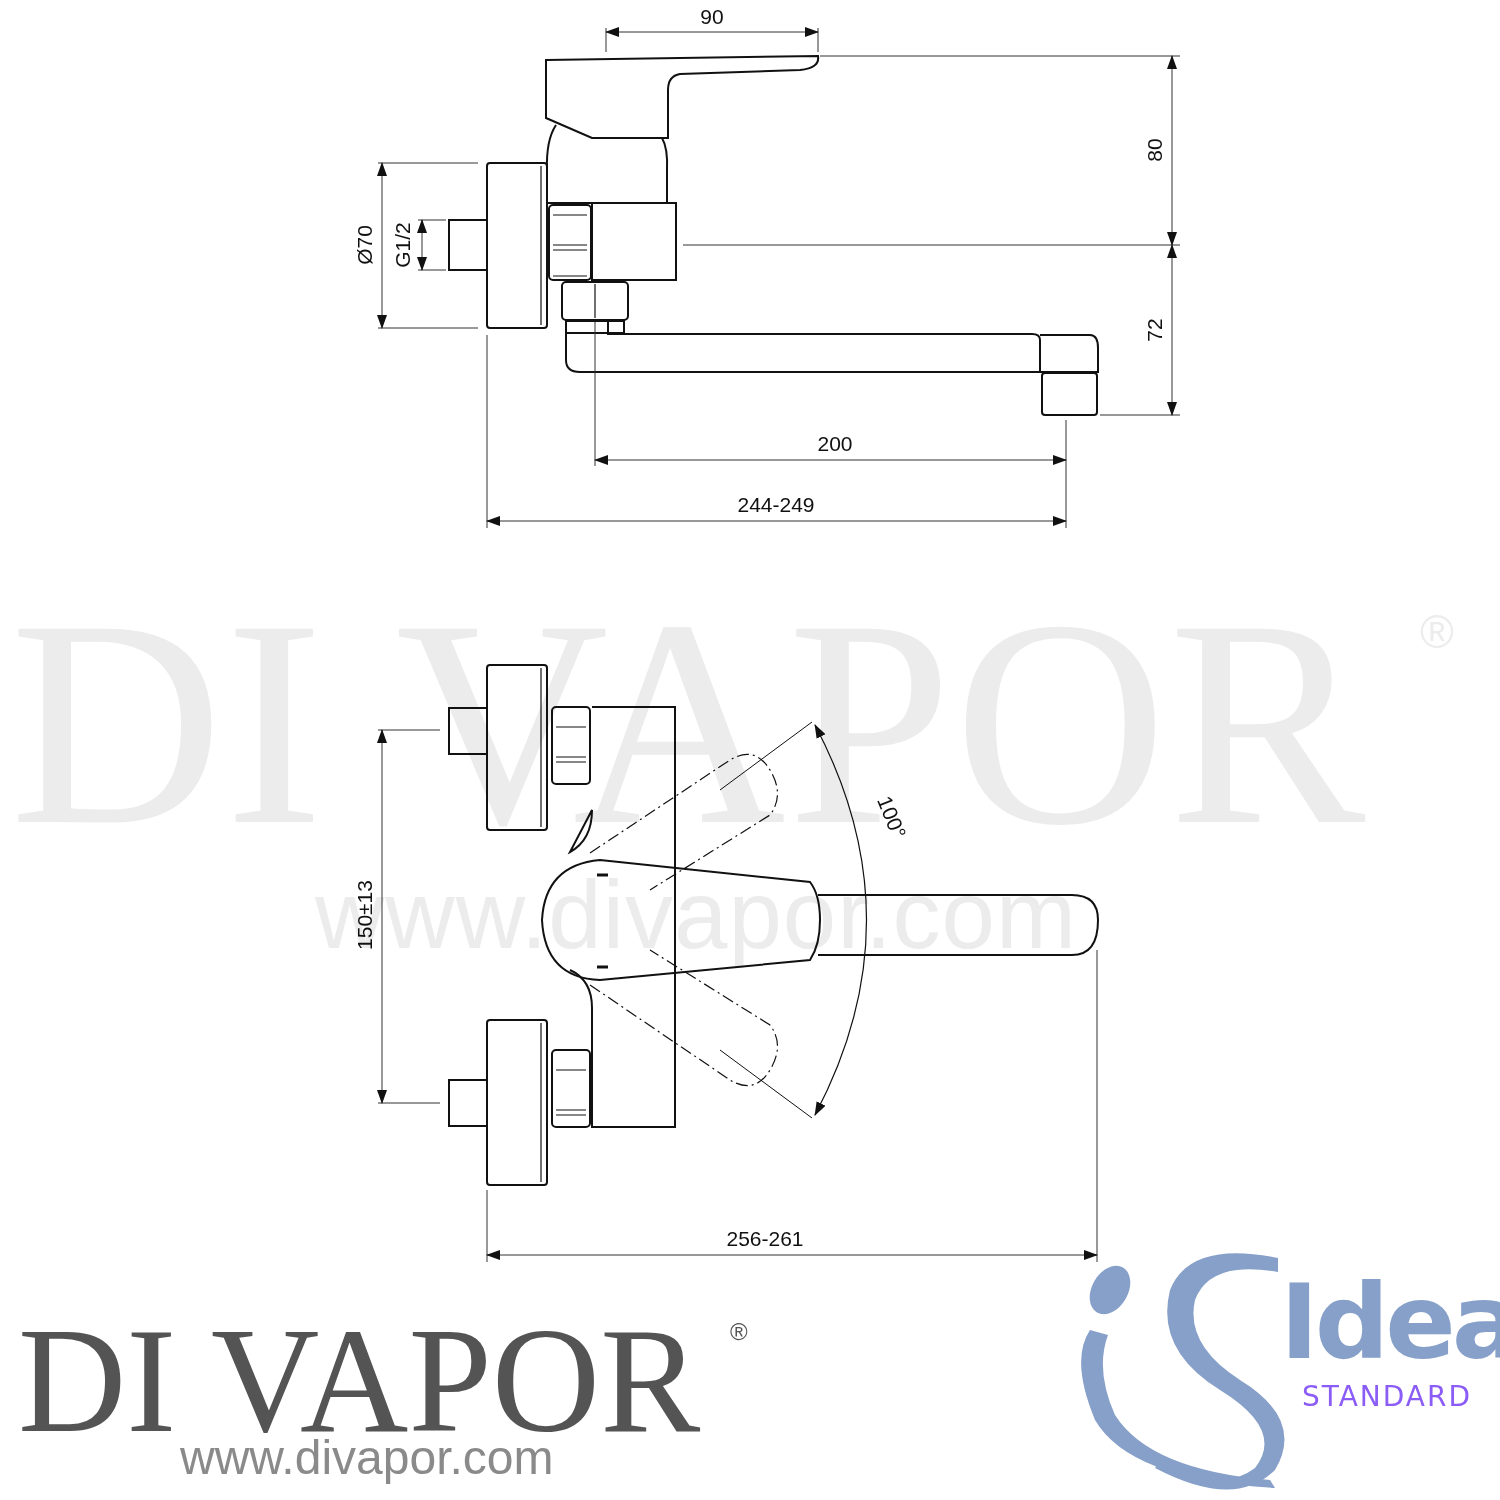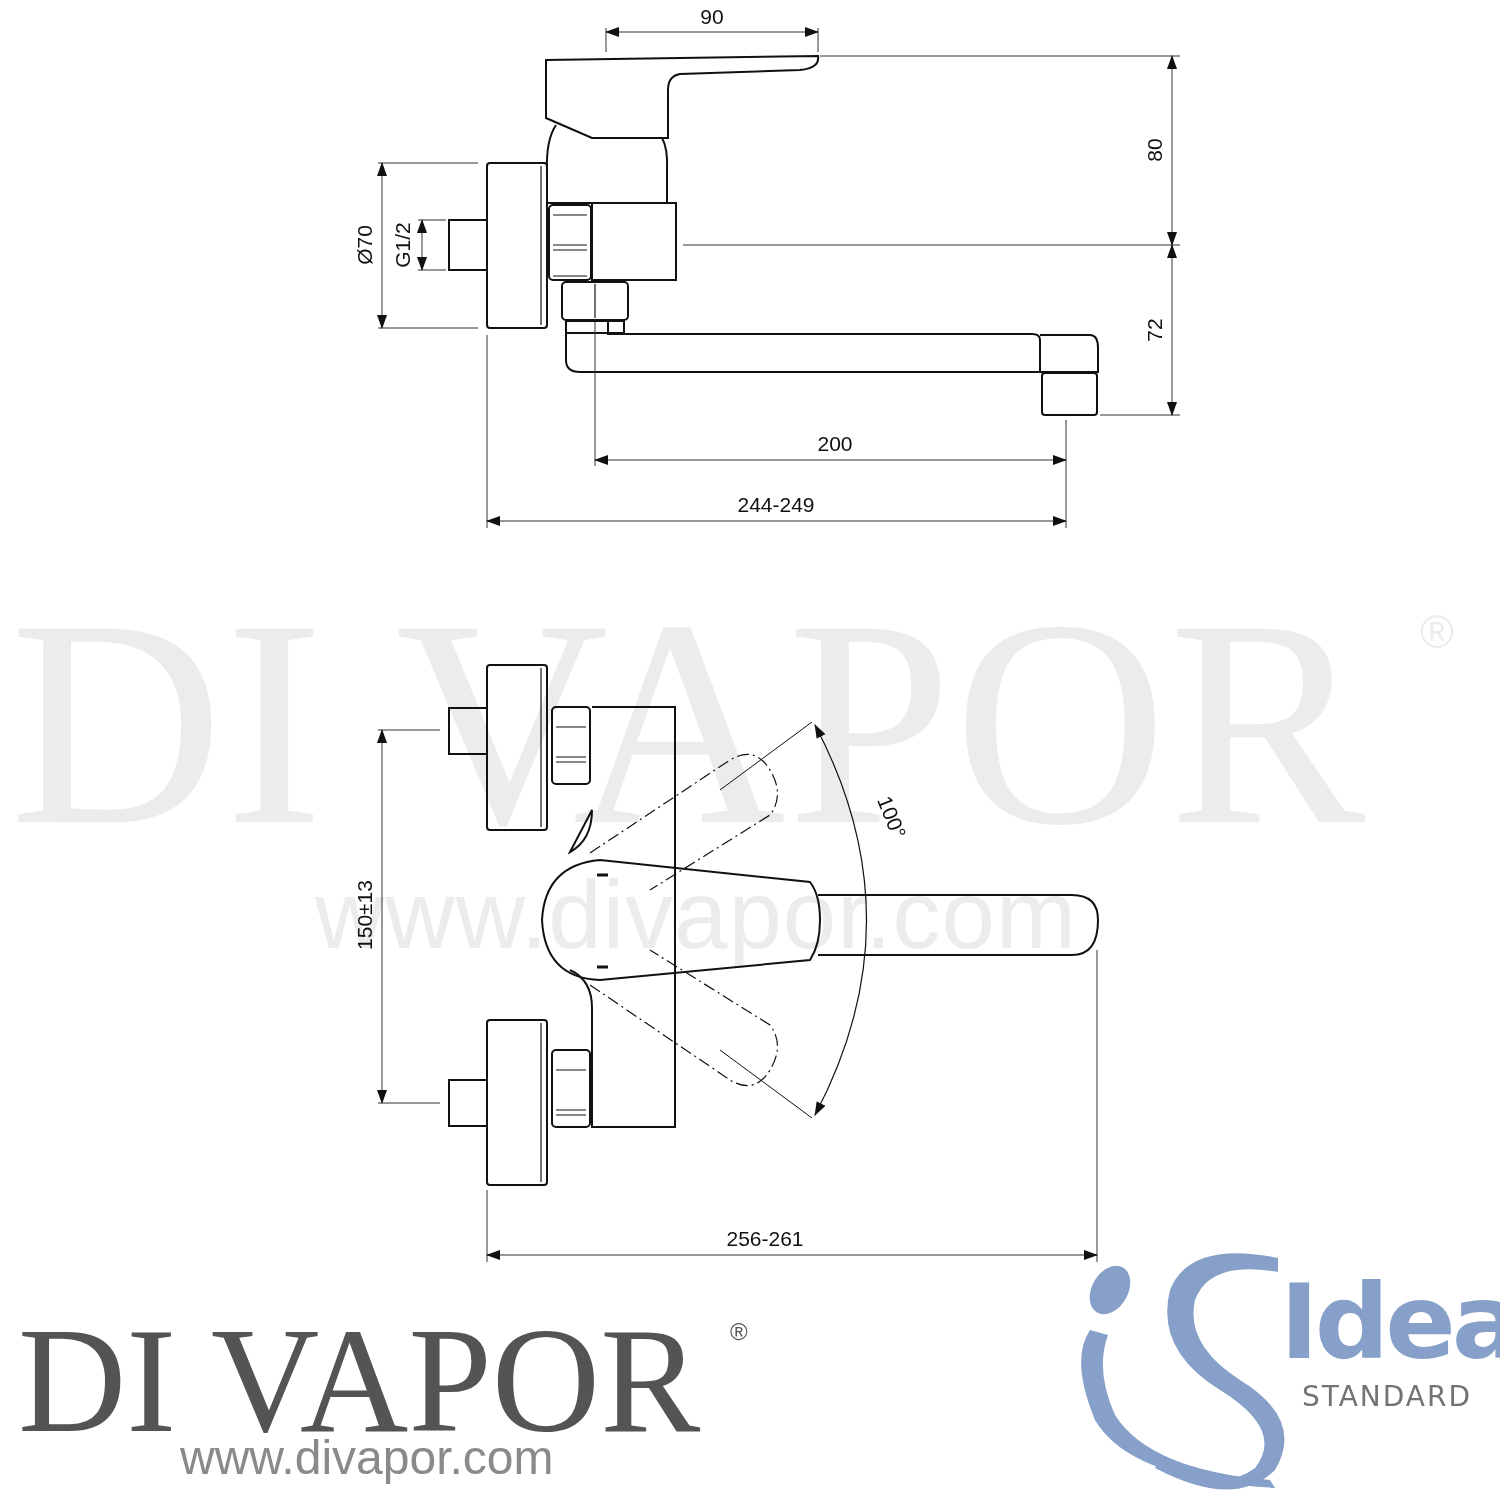--- a/index.html
+++ b/index.html
@@ -5,21 +5,21 @@
   html,body{margin:0;padding:0;background:#ffffff;}
   body{width:1500px;height:1500px;position:relative;overflow:hidden;font-family:"Liberation Sans",sans-serif;}
   svg{position:absolute;left:0;top:0;}
   .wm-big{position:absolute;left:10px;top:575px;font-family:"Liberation Serif",serif;font-size:295px;color:#ececec;letter-spacing:2px;line-height:1;white-space:nowrap;}
   .wm-reg{position:absolute;left:1420px;top:605px;font-family:"Liberation Sans",sans-serif;font-size:46px;color:#ececec;}
   .wm-url{position:absolute;left:315px;top:860px;font-family:"Liberation Sans",sans-serif;font-size:96px;color:#ececec;font-weight:300;letter-spacing:1px;white-space:nowrap;}
   .brand{position:absolute;left:18px;top:1305px;font-family:"Liberation Serif",serif;font-size:150px;color:#545454;line-height:1;white-space:nowrap;}
   .brand-reg{position:absolute;left:730px;top:1318px;font-family:"Liberation Sans",sans-serif;font-size:24px;color:#545454;}
   .brand-url{position:absolute;left:180px;top:1430px;font-family:"Liberation Sans",sans-serif;font-size:48px;color:#8a8a8a;white-space:nowrap;}
   .ideal{position:absolute;left:1280px;top:1270px;font-family:"DejaVu Sans",sans-serif;font-size:104px;color:#87a0c9;font-weight:bold;letter-spacing:-4px;line-height:1;}
-  .standard{position:absolute;left:1302px;top:1380px;font-family:"DejaVu Sans",sans-serif;font-size:28px;color:#737373;letter-spacing:2px;}
+  .standard{position:absolute;left:1302px;top:1380px;font-family:"DejaVu Sans",sans-serif;font-size:28px;color:#8b5cf6;letter-spacing:2px;}
   .dim{font-family:"Liberation Sans",sans-serif;font-size:21px;fill:#111;}
 </style>
 </head>
 <body>
 
 <div class="wm-big">DI VAPOR</div>
 <div class="wm-reg">®</div>
 <div class="wm-url">www.divapor.com</div>
 
 <svg width="1500" height="1500" viewBox="0 0 1500 1500">

